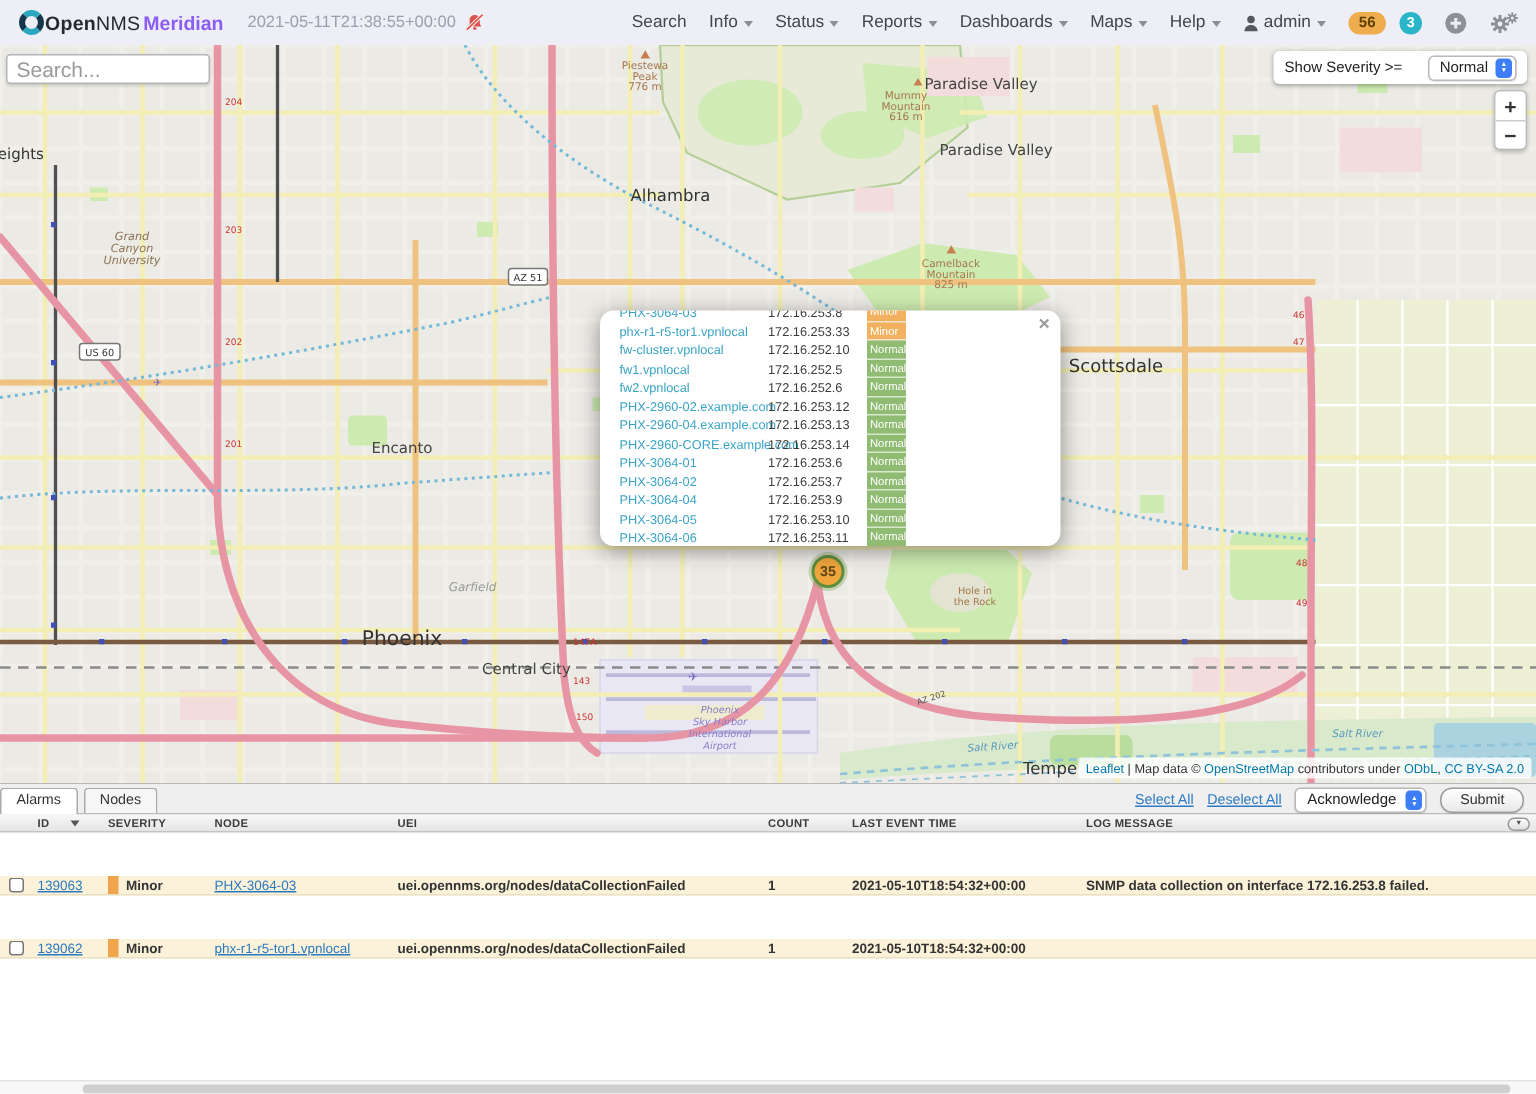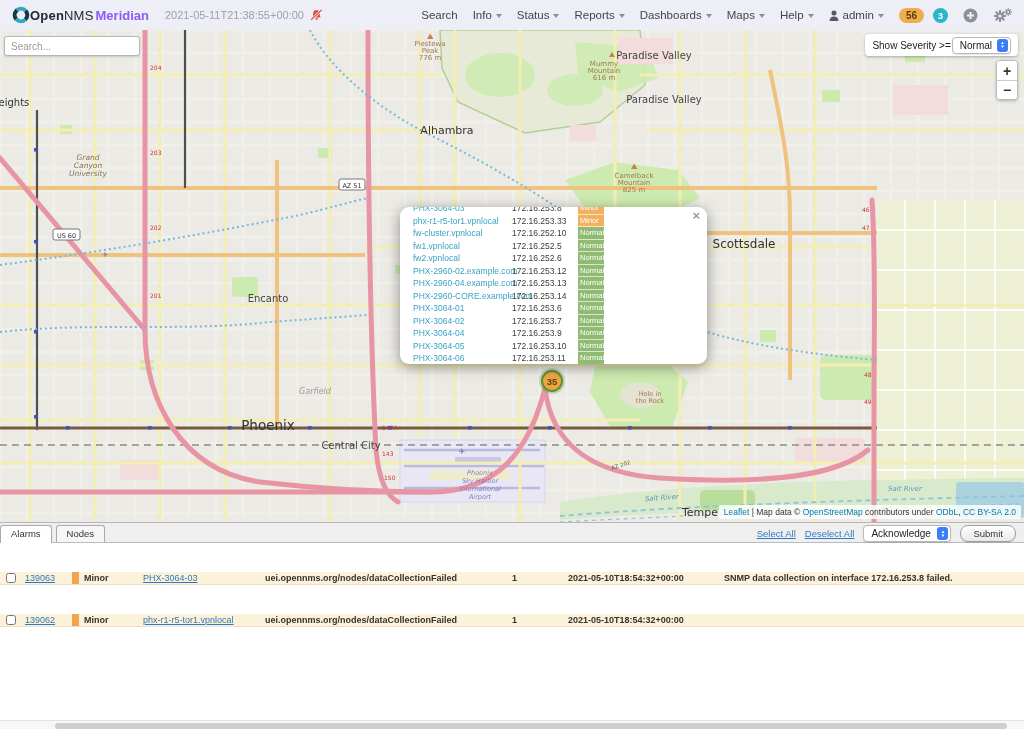--- a/index.html
+++ b/index.html
@@ -26,26 +26,26 @@
   .badge-notices { background:#2ab5c8; color:#fff; font-weight:bold; font-size:9.5px;
     width:15px; height:15px; border-radius:50%; display:flex; align-items:center;
     justify-content:center; margin-left:-6px; cursor:pointer; }
   .icon-btn { display:flex; align-items:center; cursor:pointer; }
 
   
   .map { position:absolute; top:30px; left:0; width:1024px; height:493px;
     overflow:hidden; background:#f1efe9; border-bottom:1px solid #b7b7b7; }
   .map svg.basemap { position:absolute; top:0; left:0; }
   .map-search { position:absolute; top:6px; left:4px; width:136px; height:20px;
-    border:1px solid #b5b5b5; border-radius:3px; background:#fff; font-size:10px;
+    border:1px solid #b5b5b5; border-radius:3px; background:#fff; font-size:14px;
     padding:0 6px; color:#333; box-shadow:0 1px 2px rgba(0,0,0,.15); }
   .map-search::placeholder { color:#9a9a9a; }
   .sev-box { position:absolute; top:4px; right:6px; height:22px; background:#fff;
     border-radius:4px; box-shadow:0 1px 3px rgba(0,0,0,.3); display:flex;
-    align-items:center; gap:1px; padding:0 7px; font-size:10px; color:#222; }
+    align-items:center; gap:17px; padding:0 7px; font-size:10px; color:#222; }
   .mini-select { border:1px solid #b9b9b9; border-radius:4px; background:#fff;
     display:flex; align-items:center; gap:5px; padding:1px 2px 1px 7px; font-size:10px;
     color:#222; cursor:pointer; box-shadow:0 .5px 1px rgba(0,0,0,.1); }
   .stepper { width:11px; height:13px; border-radius:3px; background:#3d7df5; color:#fff;
     display:flex; flex-direction:column; align-items:center; justify-content:center;
     font-size:4.5px; line-height:4px; }
   .stepper::before { content:"▲"; } .stepper::after { content:"▼"; }
   .zoom-ctl { position:absolute; top:30px; right:6px; width:22px;
     border:1px solid #bbb; border-radius:4px; background:#fff; overflow:hidden;
     box-shadow:0 1px 3px rgba(0,0,0,.25); }
@@ -508,20 +508,34 @@
         <span class="t-link">Select All</span>
         <span class="t-link">Deselect All</span>
         <span class="mini-select" style="min-width:88px; justify-content:space-between;">
           <span>Acknowledge</span>
           <span class="stepper"></span>
         </span>
         <span class="btn-submit">Submit</span>
       </div>
     </div>
 
+    <div class="thead">
+      <span class="col-check"></span>
+      <span class="col-id">
+          <span>ID</span>
+          <span class="sort-caret"></span>
+        </span>
+      <span class="col-sev">SEVERITY</span>
+      <span class="col-node">NODE</span>
+      <span class="col-uei">UEI</span>
+      <span class="col-count">COUNT</span>
+      <span class="col-time">LAST EVENT TIME</span>
+      <span class="col-log">LOG MESSAGE</span>
+      <span class="filter-btn">▼</span>
+    </div>
 
     <div class="trow">
       <span class="col-check">
           <input type="checkbox" class="row-check" style="">
         </span>
       <span class="col-id">
           <span class="row-link">139063</span>
         </span>
       <span class="col-sev">
           <span class="sev-block"></span>

